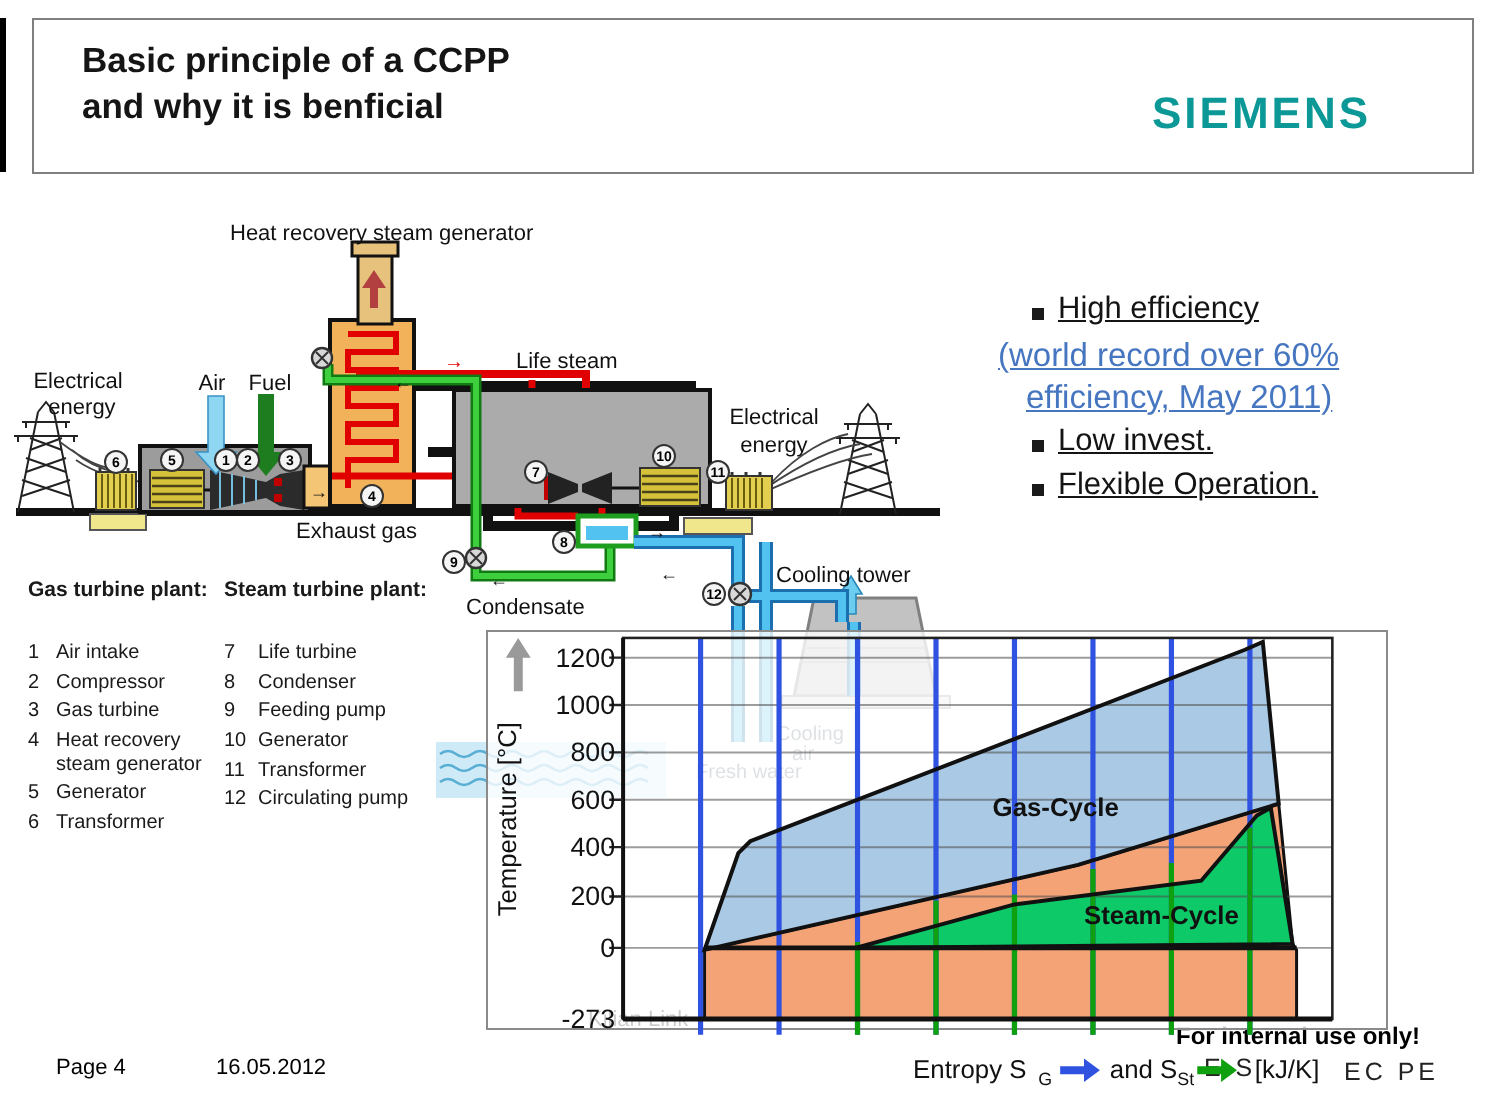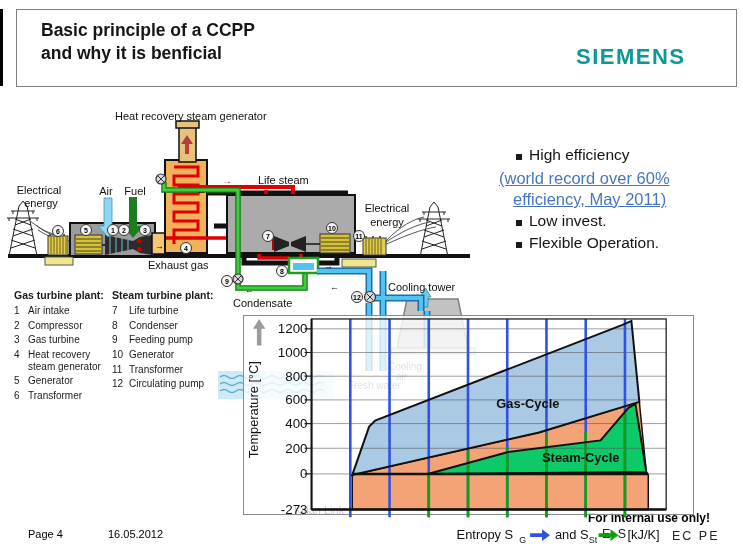--- a/index.html
+++ b/index.html
@@ -6,26 +6,26 @@
   #slide{position:relative;width:743px;height:547px;background:#fff;overflow:hidden;
          font-family:"Liberation Sans",sans-serif;color:#111;}
   .abs{position:absolute;}
   
   #titlebar{left:16px;top:9px;width:719px;height:76px;border:1px solid #7f7f7f;background:#fff;z-index:2;}
   #leftbar{left:0;top:9px;width:3px;height:77px;background:#000;z-index:2;}
   .titleline{position:absolute;left:24px;font-size:17.5px;font-weight:bold;color:#151515;white-space:nowrap;}
   #logo{left:576px;top:20px;font-size:22px;font-weight:bold;color:#0d9898;letter-spacing:1.5px;z-index:2;margin-top:24px;}
   
   #bullets{left:498px;top:144px;width:242px;z-index:2;font-size:15.5px;color:#141414;}
-  .brow{position:absolute;white-space:nowrap;}
+  .brow{position:absolute;white-space:nowrap;text-decoration:underline;}
   .bsq{position:absolute;width:6px;height:6px;background:#1a1a1a;}
   .linkline{position:absolute;color:#4676c0;text-decoration:underline;font-size:16.5px;white-space:nowrap;}
   
   .legend{position:absolute;z-index:2;font-size:10px;color:#1a1a1a;}
-  .ltitle{font-weight:bold;font-size:10.5px;margin-bottom:4px;white-space:nowrap;}
+  .ltitle{font-weight:bold;font-size:10.5px;margin-bottom:20px;white-space:nowrap;}
   .lrow{display:flex;margin-bottom:3.2px;line-height:11.5px;}
   .lnum{flex:0 0 14px;text-align:left;}
   .lnum2{flex:0 0 17px;text-align:left;}
   .llab{width:82px;}
   
   .foot{position:absolute;font-size:11px;color:#000;z-index:1;white-space:nowrap;}
   #notice{font-weight:bold;font-size:12px;}
   .orgcode{font-size:12.5px;letter-spacing:2px;color:#222;}
   
   #diag{position:absolute;left:0;top:0;z-index:1;}

